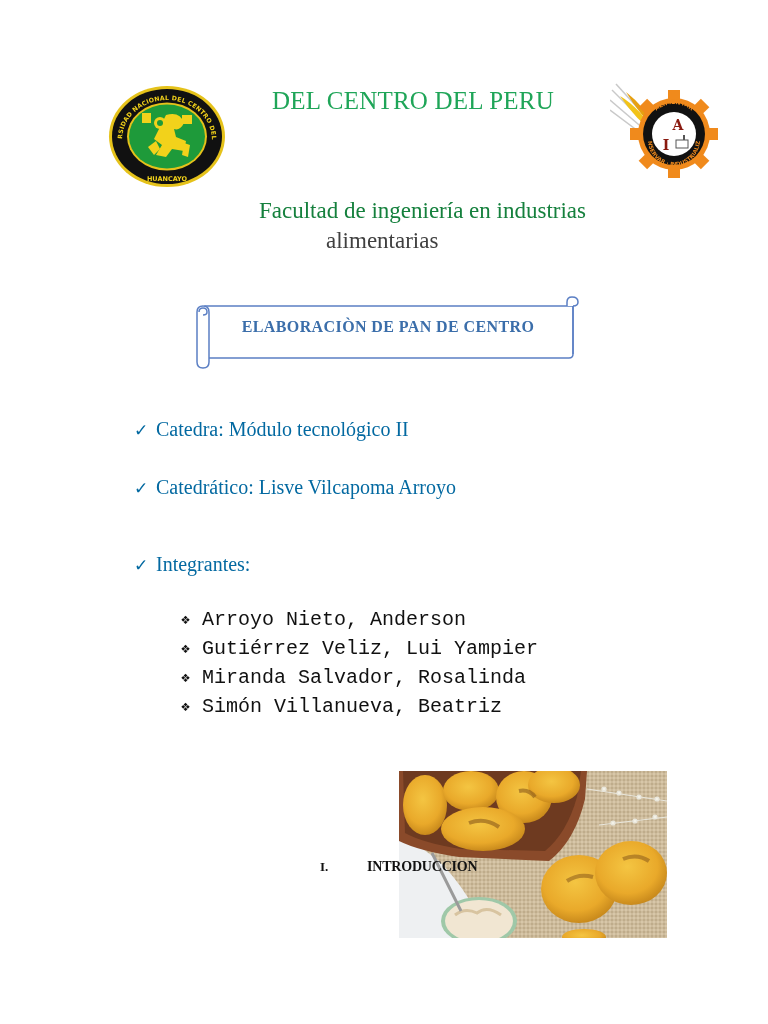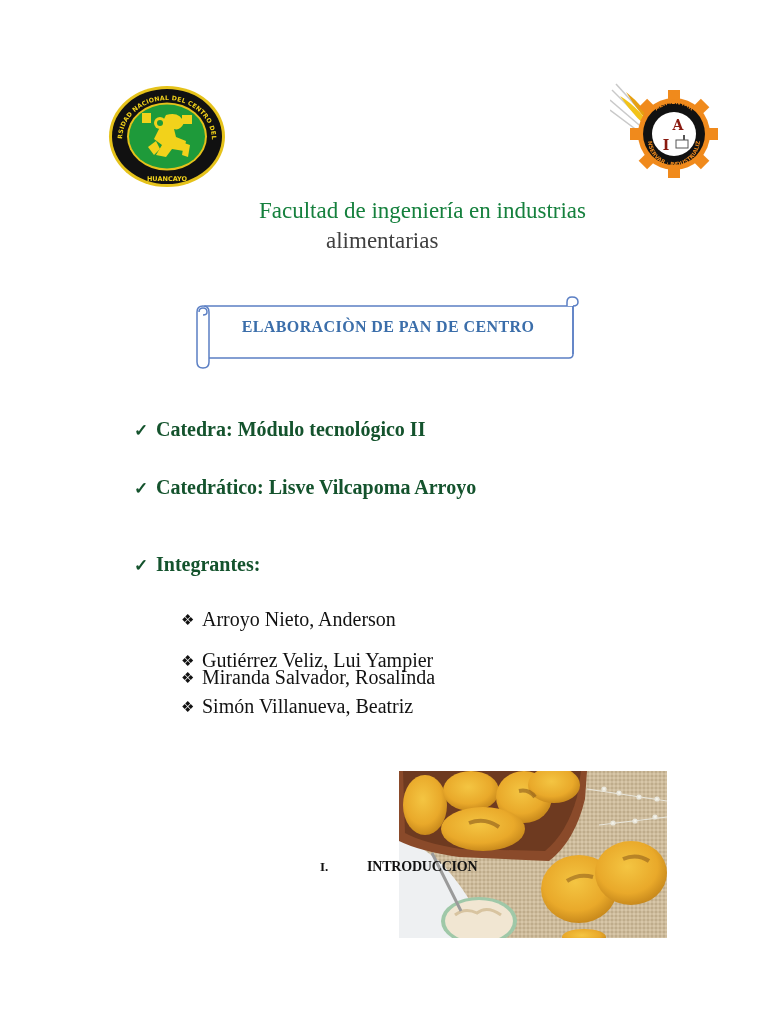--- a/index.html
+++ b/index.html
@@ -58,37 +58,37 @@
       color: #3b6eaa;
       font-weight: bold;
       font-size: 16px;
       letter-spacing: 0.4px;
     }
 
     
     .check-item {
       left: 134px;
       font-size: 20px;
-      color: #14532d;
-      white-space: nowrap;
-      font-weight: bold;
+      color: #0369a1;
+      white-space: nowrap;
     }
     .check-icon {
       display: inline-block;
       width: 18px;
       font-size: 17px;
       margin-right: 4px;
     }
 
     
     .member {
       left: 181px;
       font-size: 20px;
       color: #111;
       white-space: nowrap;
+      font-family: Liberation Mono, monospace;
     }
     .diamond-icon {
       display: inline-block;
       width: 21px;
       font-size: 15px;
       vertical-align: 1px;
     }
 
     
     .photo {
@@ -137,20 +137,21 @@
       <path id="ringTop" d="M14 55 A45 40 0 0 1 104 55"></path>
     </defs>
     <text font-family="DejaVu Sans, sans-serif" font-size="6.2" font-weight="bold" fill="#f2d21b" letter-spacing="0.2">
       <textPath href="#ringTop" startOffset="50%" text-anchor="middle">UNIVERSIDAD NACIONAL DEL CENTRO DEL PERU</textPath>
     </text>
     <text x="59" y="96" font-family="DejaVu Sans, sans-serif" font-size="6.5" font-weight="bold" fill="#f2d21b" text-anchor="middle">HUANCAYO</text>
   </svg>
 </div>
 
 <div class="abs uni-title">
+  <div>DEL CENTRO DEL PERU</div>
 </div>
 
 <div class="abs logo-right">
   <svg width="108" height="100" viewBox="0 0 108 100">
 
     <g stroke="#c9c9c9" stroke-width="1.5">
       <line x1="2" y1="8" x2="44" y2="50"></line>
       <line x1="0" y1="18" x2="42" y2="54"></line>
       <line x1="6" y1="2" x2="46" y2="46"></line>
       <line x1="0" y1="28" x2="40" y2="58"></line>
@@ -215,21 +216,21 @@
 <div class="abs check-item" style="top:476px;">
   <span class="check-icon">✓</span><span>Catedrático: Lisve Vilcapoma Arroyo</span>
 </div>
 <div class="abs check-item" style="top:553px;">
   <span class="check-icon">✓</span><span>Integrantes:</span>
 </div>
 
 <div class="abs member" style="top:608px;">
   <span class="diamond-icon">❖</span><span>Arroyo Nieto, Anderson</span>
 </div>
-<div class="abs member" style="top:637px;margin-top:12px;">
+<div class="abs member" style="top:637px;">
   <span class="diamond-icon">❖</span><span>Gutiérrez Veliz, Lui Yampier</span>
 </div>
 <div class="abs member" style="top:666px;">
   <span class="diamond-icon">❖</span><span>Miranda Salvador, Rosalinda</span>
 </div>
 <div class="abs member" style="top:695px;">
   <span class="diamond-icon">❖</span><span>Simón Villanueva, Beatriz</span>
 </div>
 
 <div class="abs photo">

